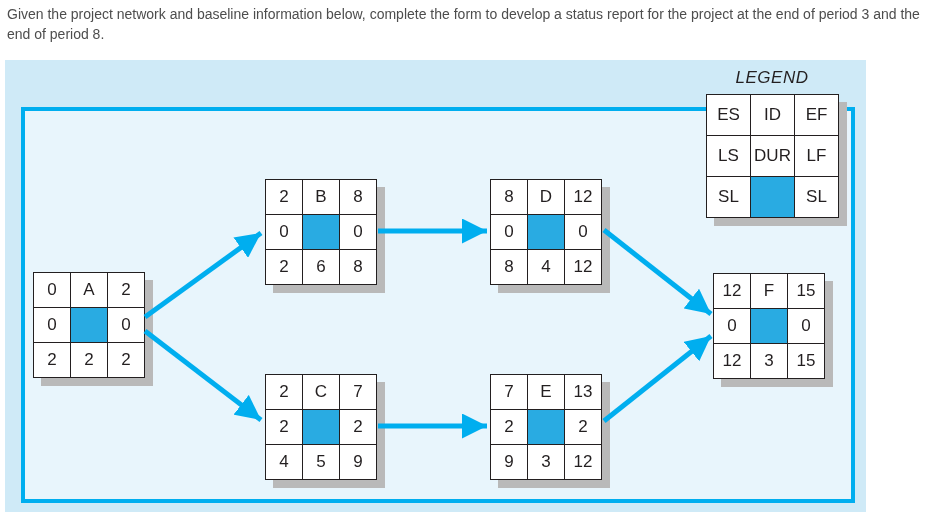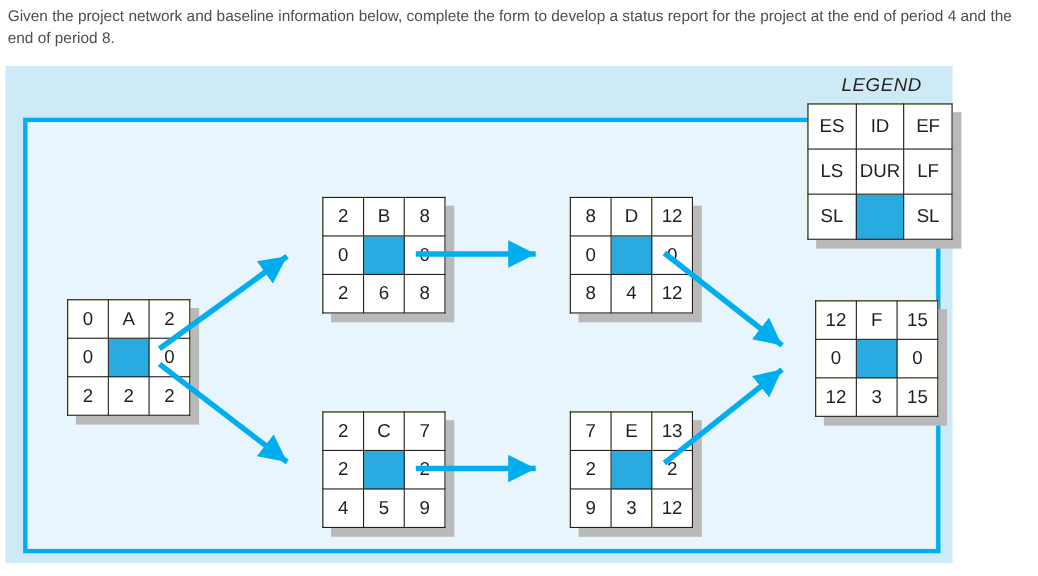--- a/index.html
+++ b/index.html
@@ -30,48 +30,48 @@
     border:4px solid var(--accent);background:var(--frame-bg);z-index:1;
   }
   .arrows{
     position:absolute;left:0;top:0;width:944px;height:524px;
     pointer-events:none;z-index:5;
   }
   .arrow{stroke:var(--accent);stroke-width:5;fill:none;}
   .ah{fill:var(--accent);}
   table.grid{
     position:absolute;border-collapse:collapse;table-layout:fixed;
-    background:#bef264;box-shadow:8px 8px 0 0 var(--shadow);z-index:3;margin-left:28px;
+    background:#6d28d9;box-shadow:8px 8px 0 0 var(--shadow);z-index:3;
   }
   table.grid td{
     border:1.5px solid var(--ink);background:#ffffff;text-align:center;
     vertical-align:middle;font-size:17px;color:var(--ink);padding:0;
   }
   table.grid td.fill{background:var(--node-fill);}
   .node-grid td{width:37px;height:35px;}
   .legend-grid td{width:44px;height:41px;}
   
   #node-A{left:28px;top:212px;}
   #node-B{left:260px;top:119px;}
   #node-C{left:260px;top:314px;}
   #node-D{left:485px;top:119px;}
   #node-E{left:485px;top:314px;}
   #node-F{left:708px;top:213px;}
   #legend-grid{left:701px;top:34px;}
   .legend-title{
-    position:absolute;left:701px;top:8px;width:132px;text-align:right;
+    position:absolute;left:701px;top:8px;width:132px;text-align:center;
     font-size:17px;font-style:italic;letter-spacing:.5px;color:var(--ink);z-index:3;
   }
 </style>
 </head>
 <body>
 
 <div class="page">
 
-  <p class="instruction">Given the project network and baseline information below, complete the form to develop a status report for the project at the end of period 4 and the end of period 8.</p>
+  <p class="instruction">Given the project network and baseline information below, complete the form to develop a status report for the project at the end of period 3 and the end of period 8.</p>
 
   <div class="panel">
 
     <div class="frame"></div>
 
     <div class="legend-title">LEGEND</div>
     <table class="grid legend-grid" id="legend-grid">
         <tbody>
           <tr>
             <td>ES</td>

